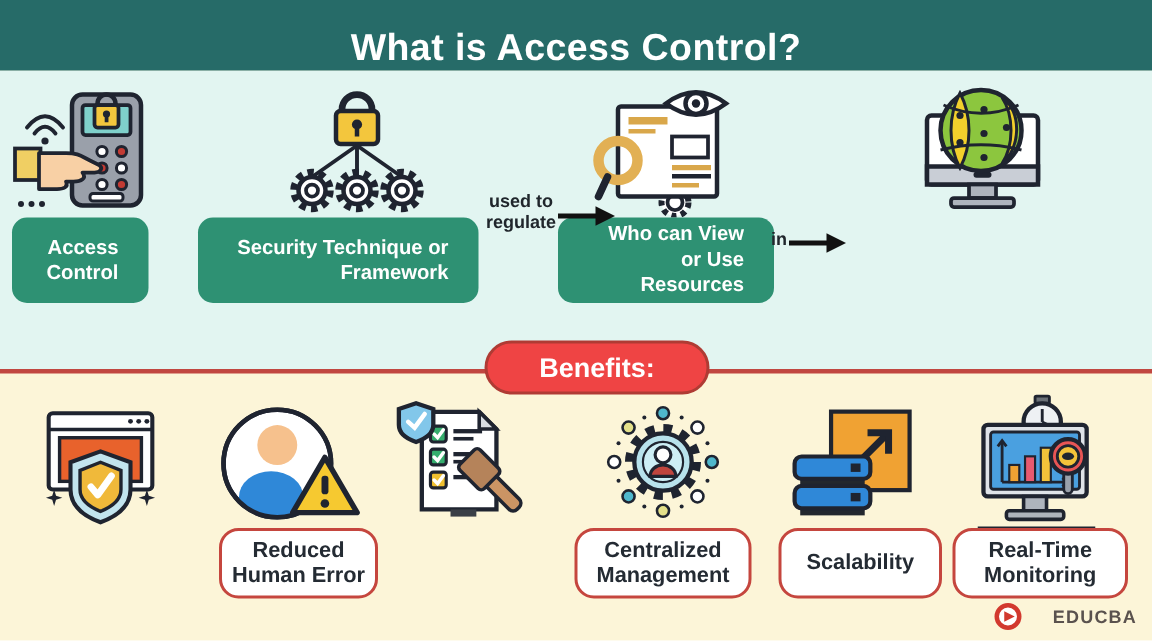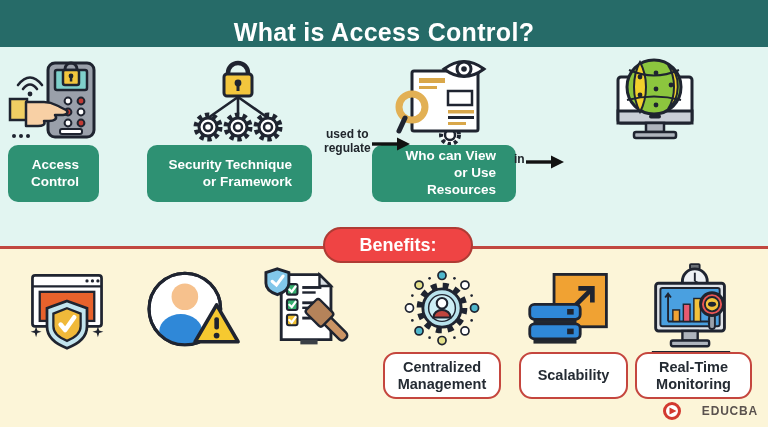--- a/index.html
+++ b/index.html
@@ -124,21 +124,21 @@
       <circle cx="38" cy="42" r="2.4" fill="#1f2430"></circle>
     <circle cx="54" cy="20" r="2.4" fill="#1f2430"></circle>
       <circle cx="54" cy="36" r="2.4" fill="#1f2430"></circle>
     <circle cx="54" cy="52" r="2.4" fill="#1f2430"></circle>
       <circle cx="69" cy="32" r="2.4" fill="#1f2430"></circle>
   </svg>
 
   <div class="fbox" style="left:8px;width:91px">
       <span>Access Control</span>
     </div>
-  <div class="fbox" style="left:147px;width:165px">
+  <div class="fbox" style="left:132px;width:187px">
       <span>Security Technique or Framework</span>
     </div>
   <div class="fbox" style="left:372px;width:144px">
       <span>Who can View or Use Resources</span>
     </div>
 
   <div class="connector" style="left:324px;top:128px;width:34px">
     <span class="clabel">used to regulate</span>
     <svg width="40" height="15" viewBox="0 0 40 15">
       <line x1="1" y1="8" x2="27" y2="8" stroke="#111" stroke-width="3.4"></line>
@@ -264,20 +264,23 @@
     <rect x="48" y="38" width="7" height="24" fill="#f3c23a" stroke="#1f2430" stroke-width="1.5"></rect>
     <rect x="64" y="54" width="6" height="16" rx="3" fill="#9aa1ab" stroke="#1f2430" stroke-width="2"></rect>
     <circle cx="67" cy="44" r="12" fill="#e85555" stroke="#1f2430" stroke-width="3"></circle>
     <circle cx="67" cy="44" r="7.5" fill="#f3c23a" stroke="#1f2430" stroke-width="2"></circle>
     <ellipse cx="67" cy="44" rx="4.2" ry="2.6" fill="#1f2430"></ellipse>
     <rect x="36" y="72" width="16" height="10" fill="#aeb4bd" stroke="#1f2430" stroke-width="2.5"></rect>
     <rect x="24" y="82" width="40" height="6" rx="2" fill="#aeb4bd" stroke="#1f2430" stroke-width="2.5"></rect>
     <line x1="4" y1="94" x2="86" y2="94" stroke="#1f2430" stroke-width="2"></line>
   </svg>
 
+  <div class="bbox" style="left:146px;width:106px">
+      <span>Reduced Human Error</span>
+    </div>
   <div class="bbox" style="left:383px;width:118px">
       <span>Centralized Management</span>
     </div>
   <div class="bbox" style="left:519px;width:109px">
       <span>Scalability</span>
     </div>
   <div class="bbox" style="left:635px;width:117px">
       <span>Real-Time Monitoring</span>
     </div>
 

